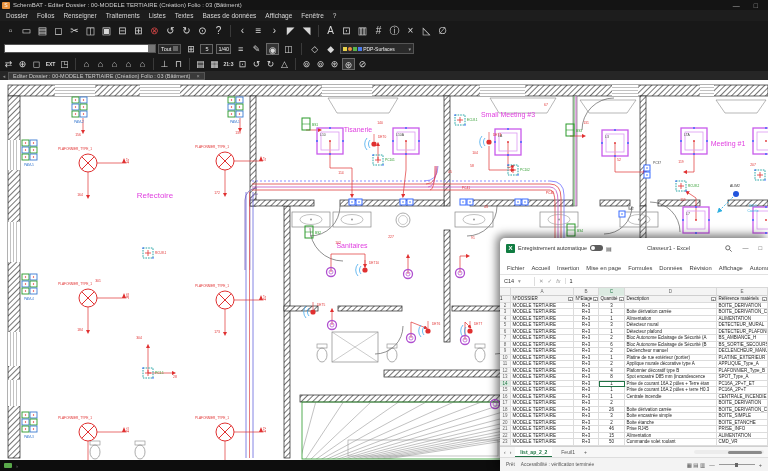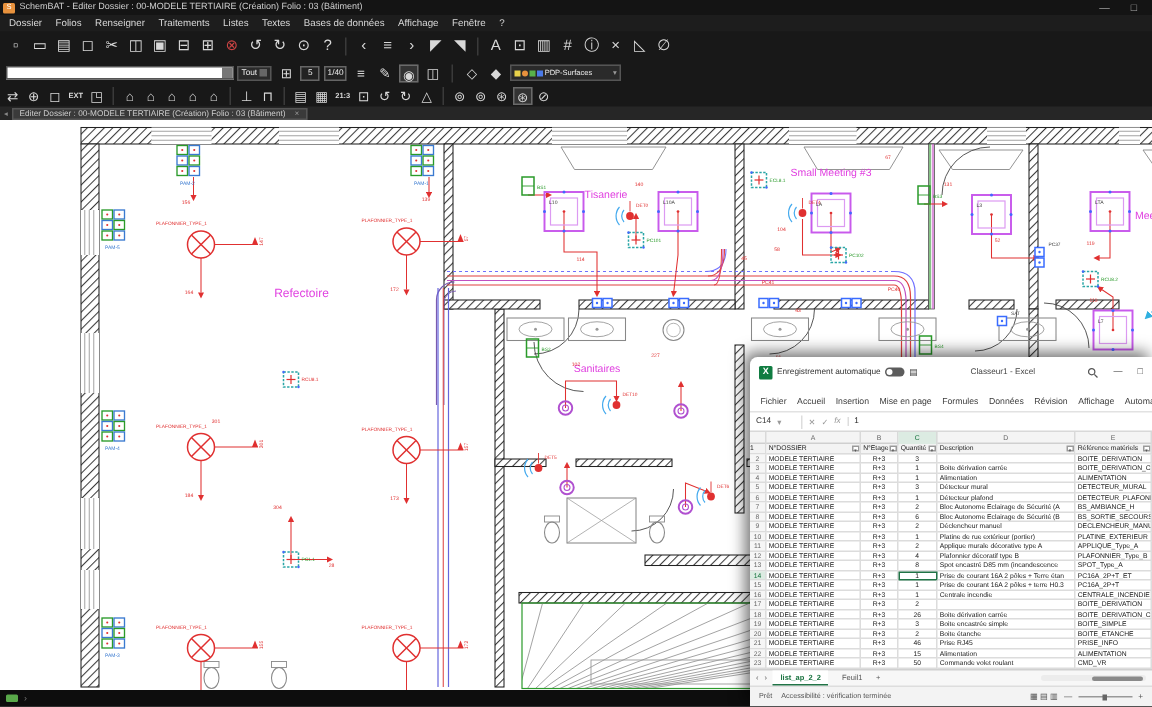--- a/index.html
+++ b/index.html
@@ -34,21 +34,21 @@
   .tb3{top:57px;height:14px;gap:1px;padding-left:2px;}
   .tb3 .ic{min-width:13px;height:12px;font-size:9px;line-height:12px;text-align:center;color:#d8d8d8;}
   .tb3 .txtic{font-size:5px;font-weight:bold;line-height:12px;}
   .tabstrip{position:absolute;left:0;top:71px;width:768px;height:9px;background:#262626;
             display:flex;align-items:center;font-size:5.5px;color:#ccc;}
   .tabscroll{width:8px;text-align:center;color:#888;font-size:5px;}
   .doctab{background:#3a3a3a;border:1px solid #555;height:8px;display:flex;align-items:center;
           gap:6px;padding:0 4px;}
   .doctab .x{color:#999;}
   
-  .canvas{position:absolute;left:0;top:80px;width:768px;height:380px;background:#fff;padding-left:46px;}
+  .canvas{position:absolute;left:0;top:80px;width:768px;height:380px;background:#fff;}
   .bottomstrip{position:absolute;left:0;top:460px;width:768px;height:11px;background:#0d0d0d;
                display:flex;align-items:center;gap:4px;padding-left:4px;}
   .gsq{width:8px;height:5px;background:#59a84a;border-radius:1px;}
   .bottomstrip .c{color:#777;font-size:6px;}
   
   .excel{position:absolute;left:500px;top:238px;width:268px;height:233px;background:#fff;
          border-radius:5px 0 0 0;box-shadow:-3px -3px 10px rgba(0,0,0,.55);color:#333;overflow:hidden;}
   .xl-title{height:20px;display:flex;align-items:center;gap:3px;padding:0 6px 0 6px;font-size:5.5px;}
   .xlicon{width:9px;height:9px;background:#107c41;border-radius:1px;color:#fff;font-size:6px;
           line-height:9px;text-align:center;font-weight:bold;}

